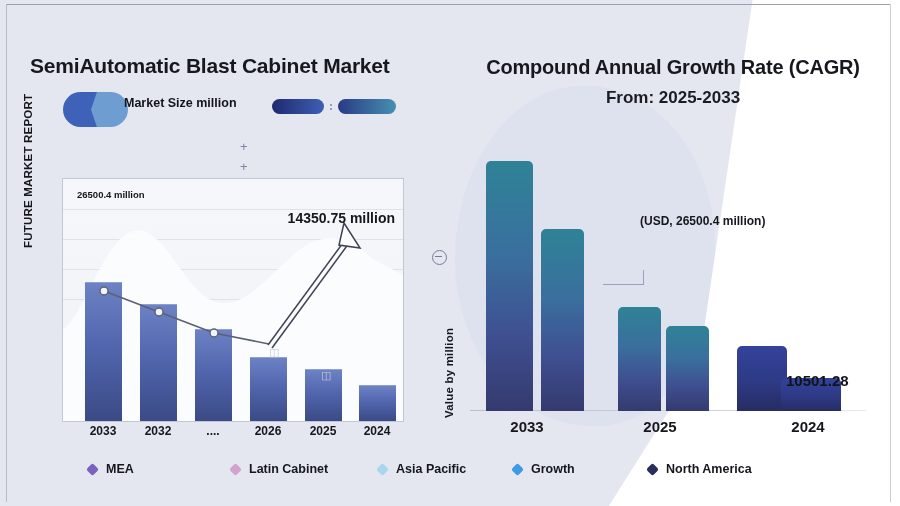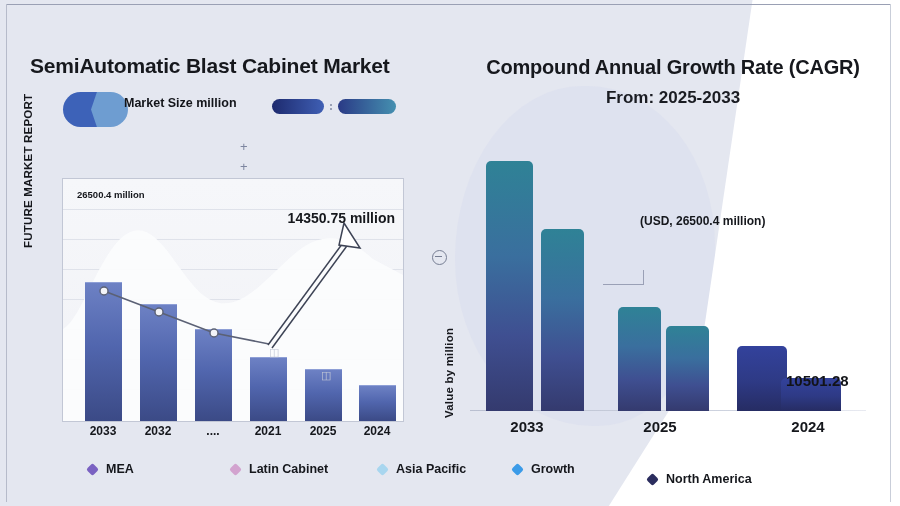--- a/index.html
+++ b/index.html
@@ -330,21 +330,21 @@
   </div>
 
   <div class="axis-left-title">FUTURE MARKET REPORT</div>
   <div class="axis-right-title">Value by million</div>
   <div class="minus-circle"></div>
 
   <div class="lxlabels">
     <div class="lxlabel" style="left:41px;">2033</div>
     <div class="lxlabel" style="left:96px;">2032</div>
     <div class="lxlabel" style="left:151px;">....</div>
-    <div class="lxlabel" style="left:206px;">2021</div>
+    <div class="lxlabel" style="left:206px;">2026</div>
     <div class="lxlabel" style="left:261px;">2025</div>
     <div class="lxlabel" style="left:315px;">2024</div>
   </div>
 
   <div class="rchart">
     <div class="rbaseline"></div>
 
     <div class="rbar" style="left:16px;  width:47px; height:250px;"></div>
     <div class="rbar" style="left:71px;  width:43px; height:182px;"></div>
 
@@ -374,19 +374,19 @@
       <span>Latin Cabinet</span>
     </div>
     <div class="legend-item" style="left:378px;">
       <span class="legend-dot" style="background: rgb(168, 214, 239);"></span>
       <span>Asia Pacific</span>
     </div>
     <div class="legend-item" style="left:513px;">
       <span class="legend-dot" style="background: rgb(59, 155, 232);"></span>
       <span>Growth</span>
     </div>
-    <div class="legend-item" style="left:648px;margin-top:10px;">
+    <div class="legend-item" style="left:648px;">
       <span class="legend-dot" style="background: rgb(43, 45, 94);"></span>
       <span>North America</span>
     </div>
   </div>
 
 </div>
 
 </body></html>

